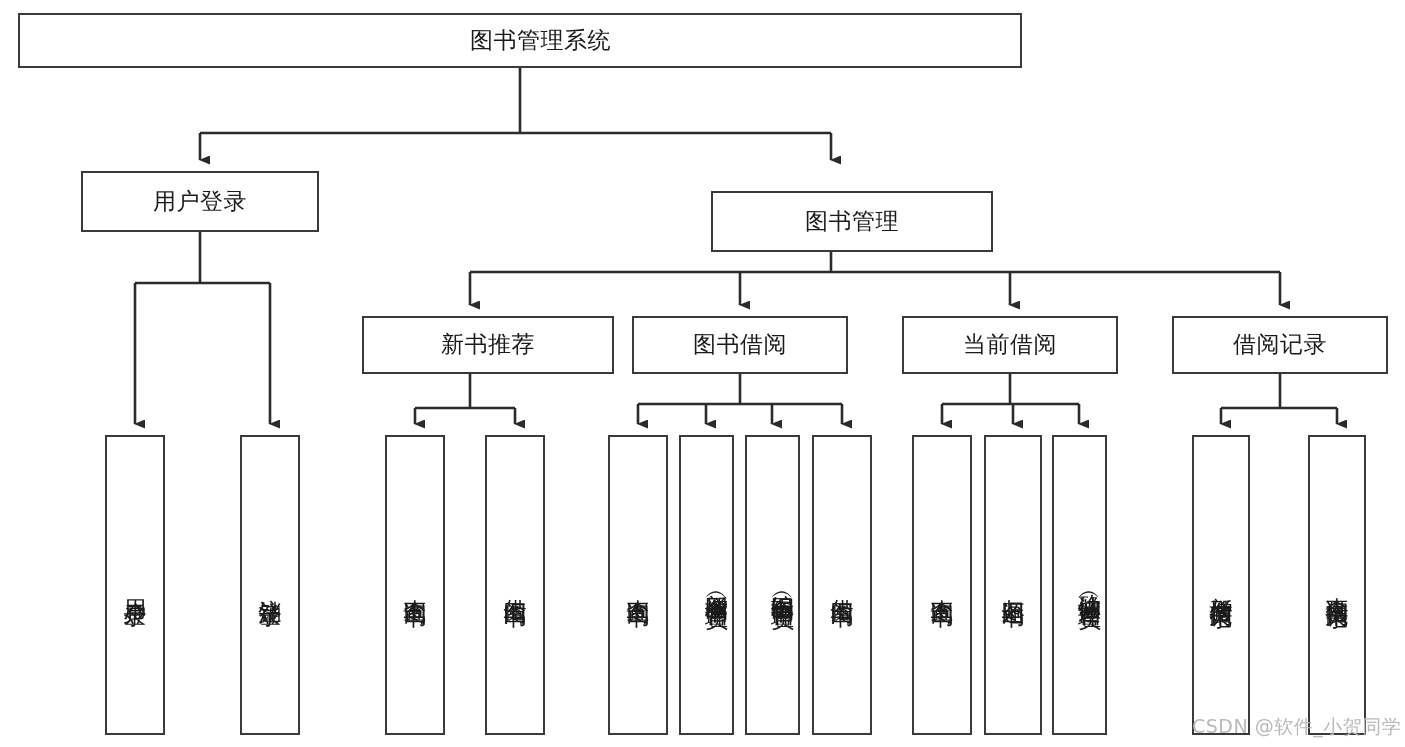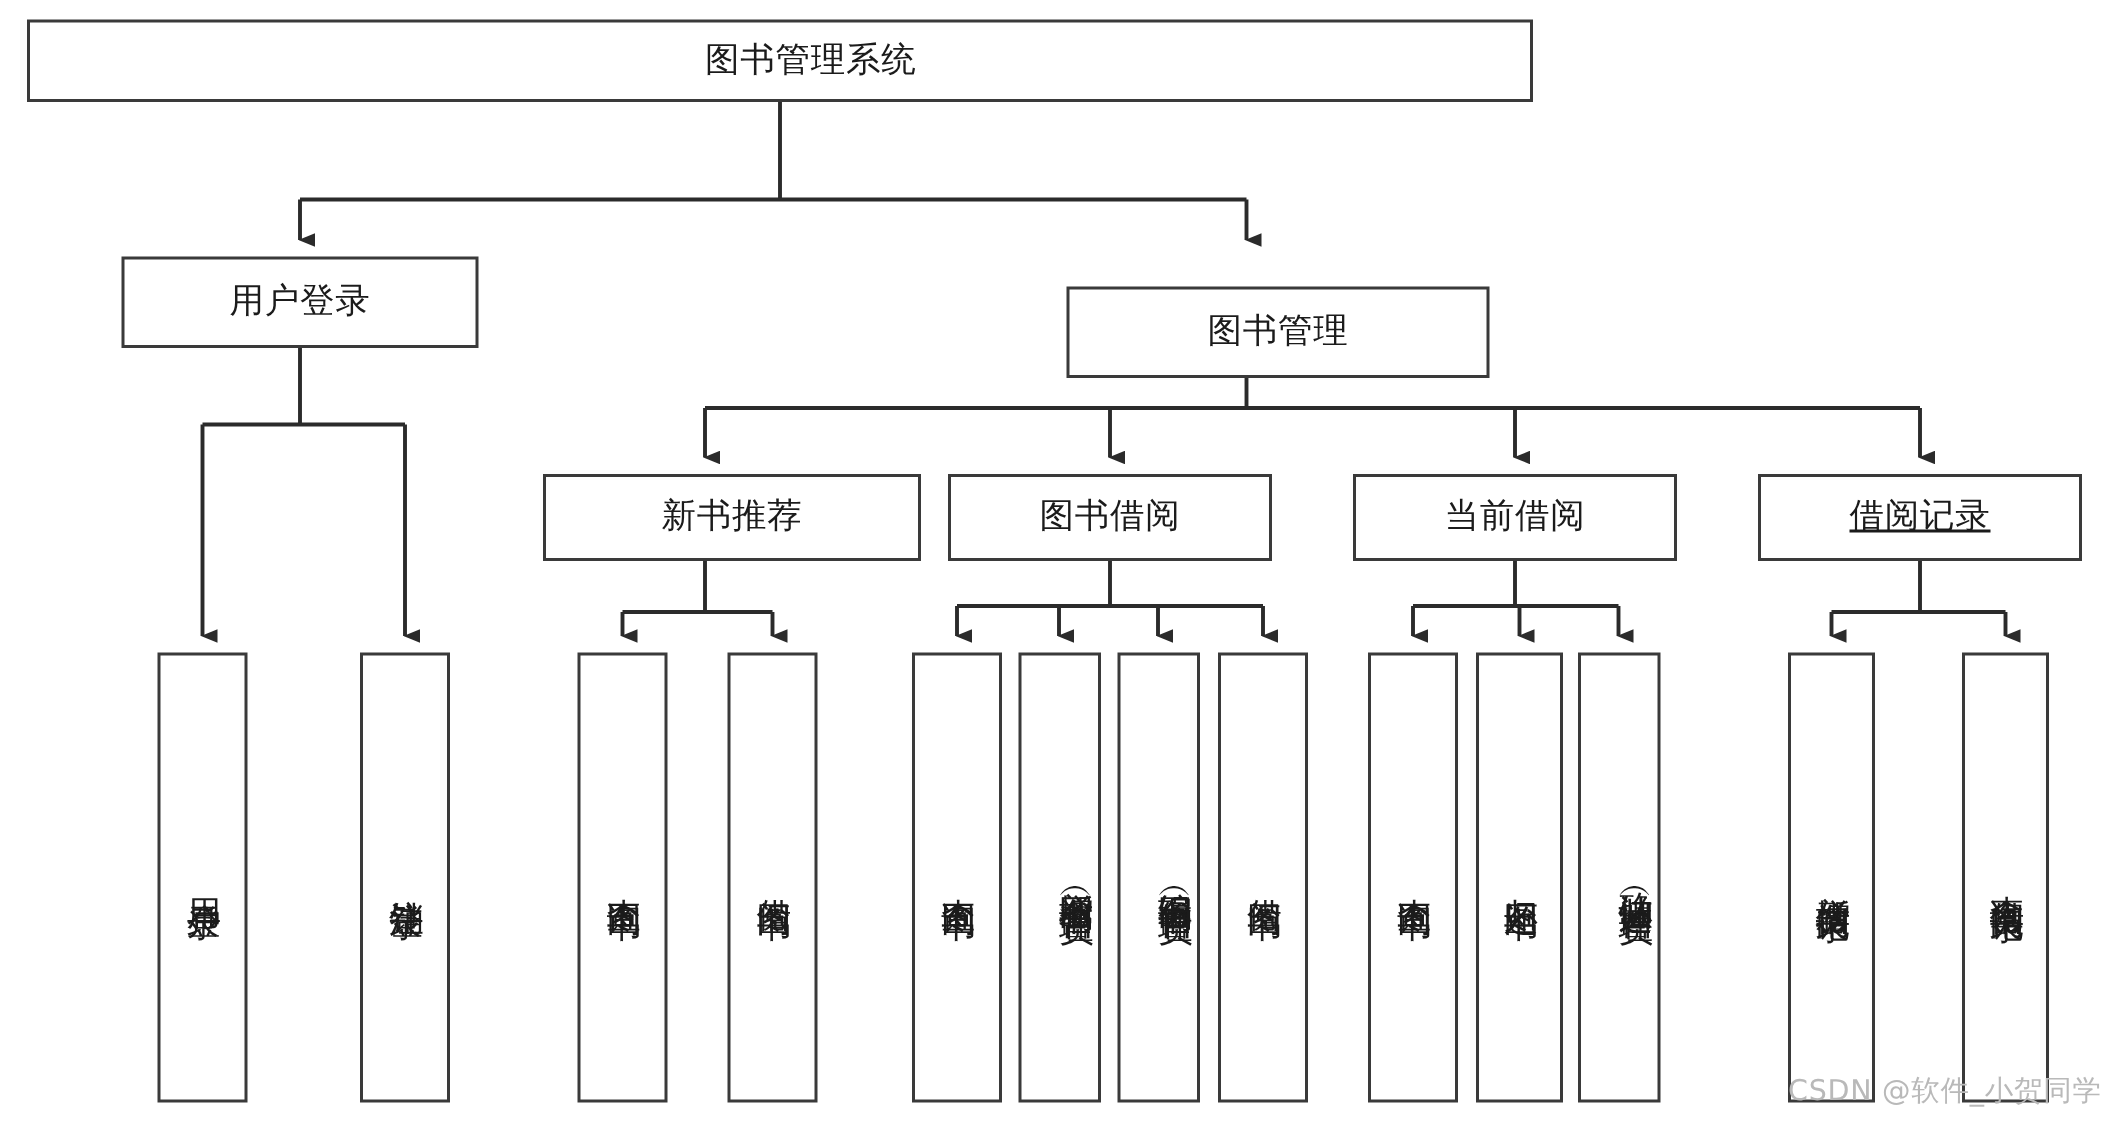--- a/index.html
+++ b/index.html
@@ -132,21 +132,21 @@
 
   <div class="node horiz" style="left:362px; top:316px; width:252px; height:58px;">
     <span>新书推荐</span>
   </div>
   <div class="node horiz" style="left:902px; top:316px; width:216px; height:58px;">
     <span>当前借阅</span>
   </div>
   <div class="node horiz" style="left:632px; top:316px; width:216px; height:58px;">
     <span>图书借阅</span>
   </div>
-  <div class="node horiz" style="left:1172px; top:316px; width:216px; height:58px;text-decoration:underline;">
+  <div class="node horiz" style="left:1172px; top:316px; width:216px; height:58px;">
     <span>借阅记录</span>
   </div>
 
   <div class="node vert" style="left:105px; top:435px; width:60px; height:300px; align-items:center;">
     <span class="vtext">用户登录</span>
   </div>
   <div class="node vert" style="left:240px; top:435px; width:60px; height:300px; align-items:center;">
     <span class="vtext">注销登录</span>
   </div>
 

